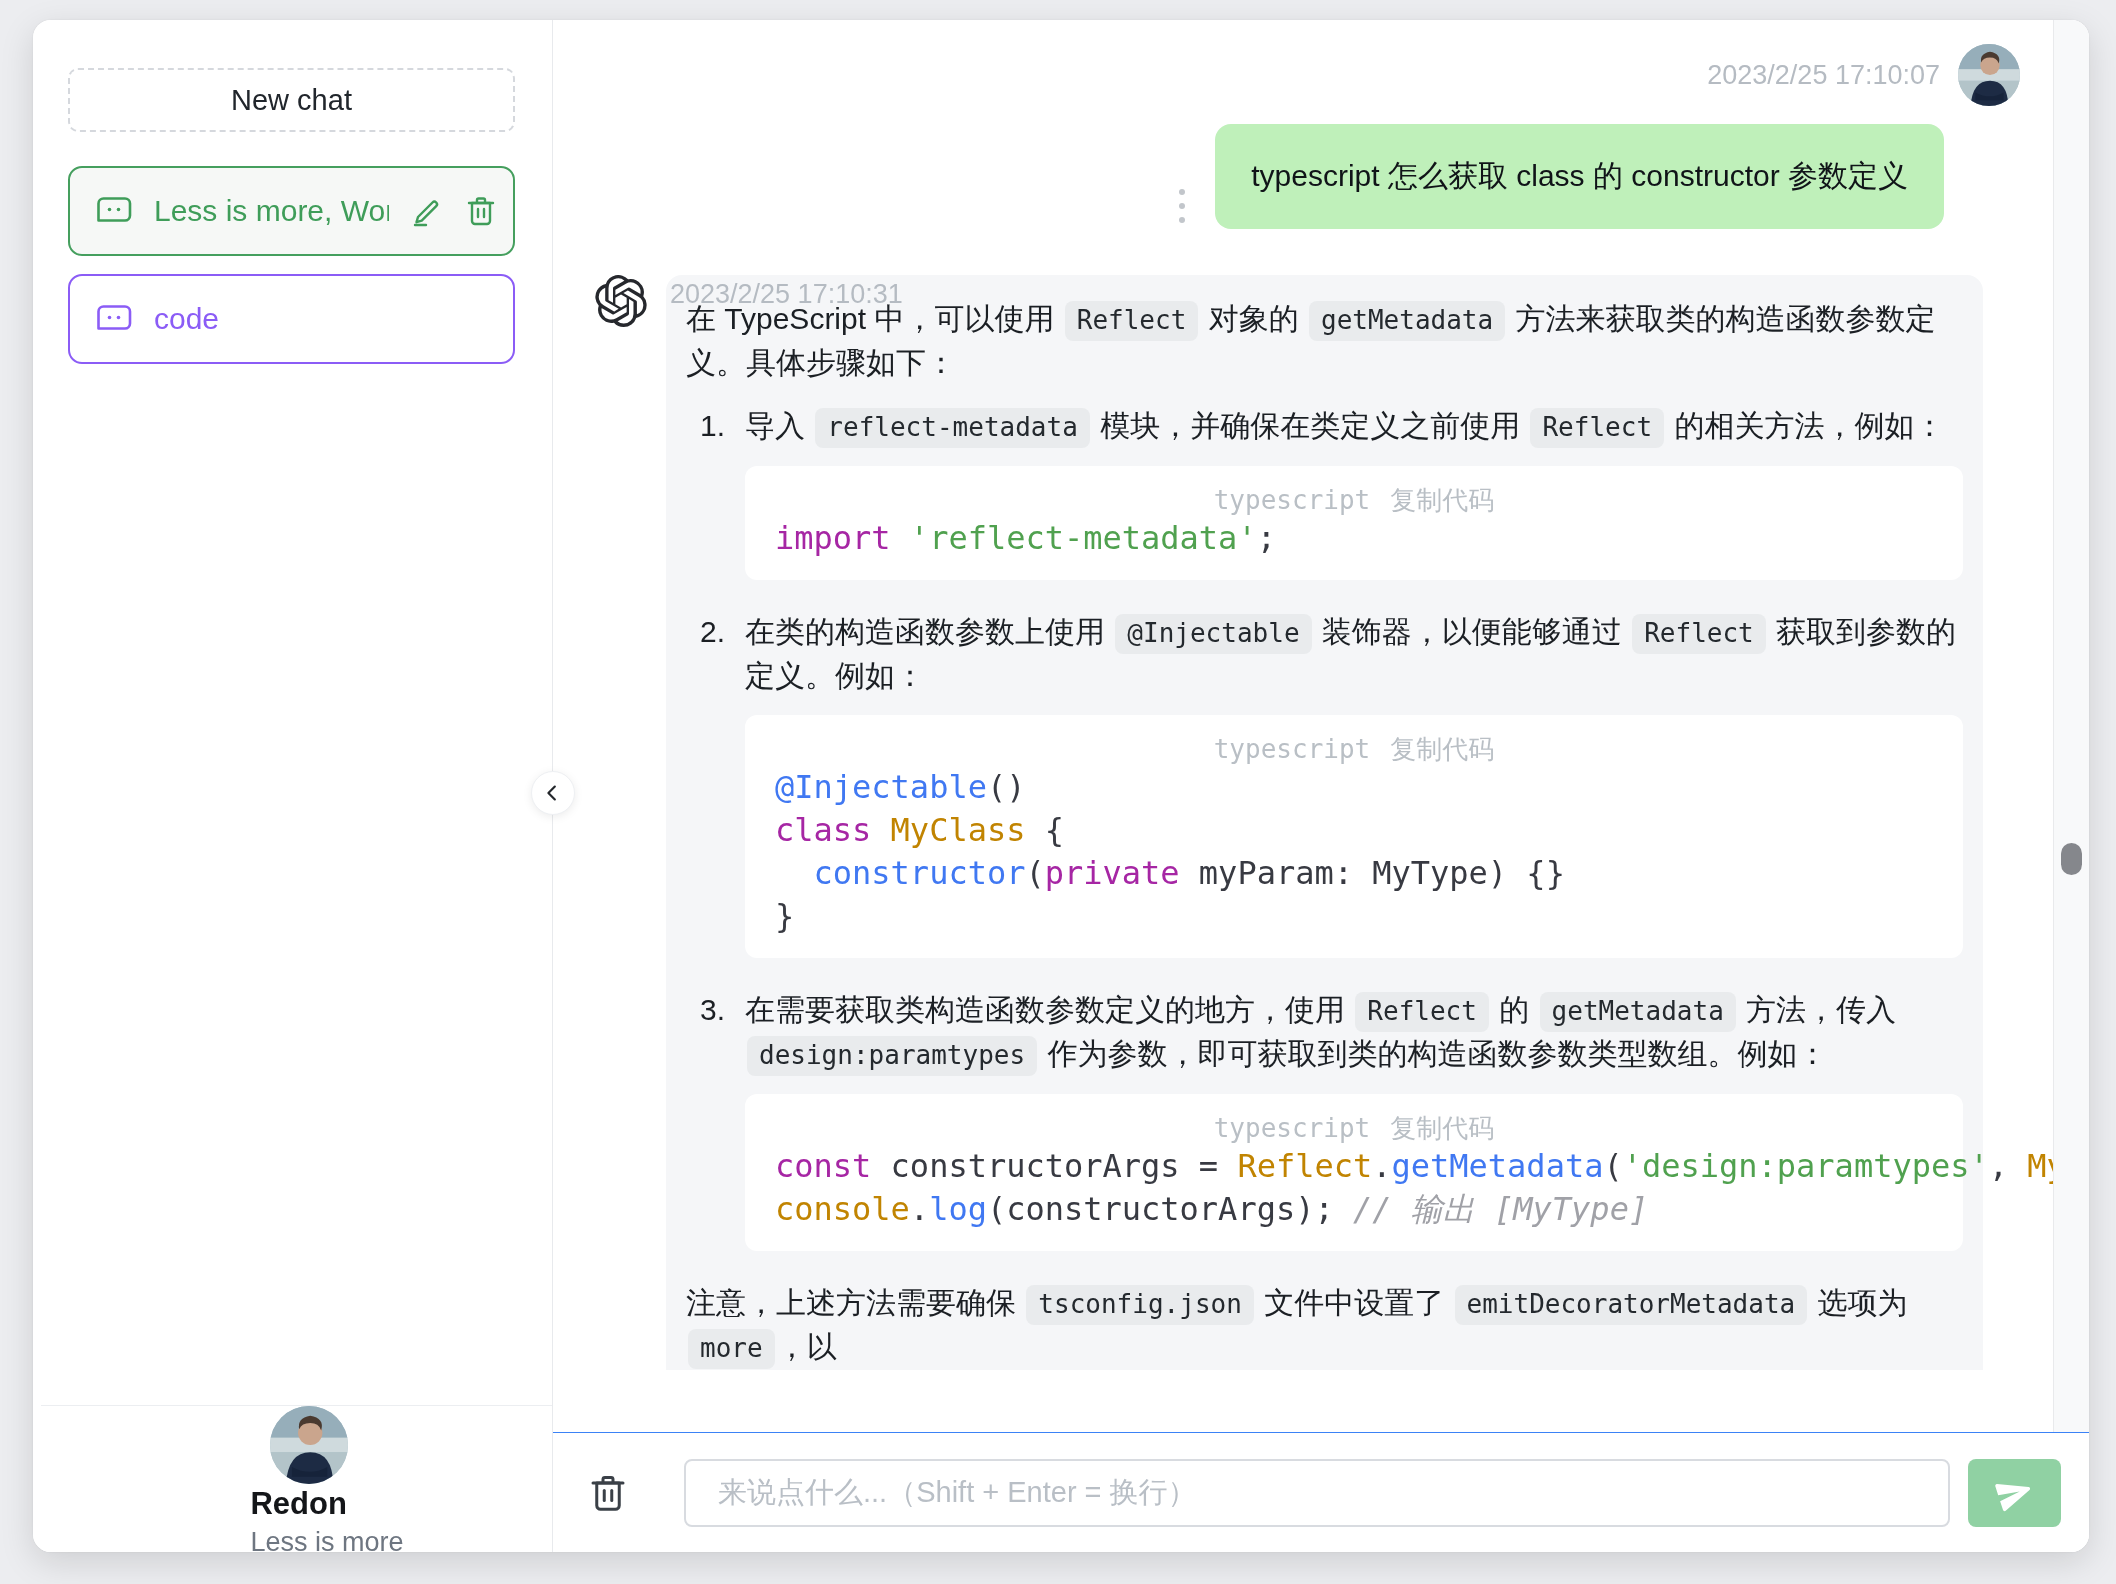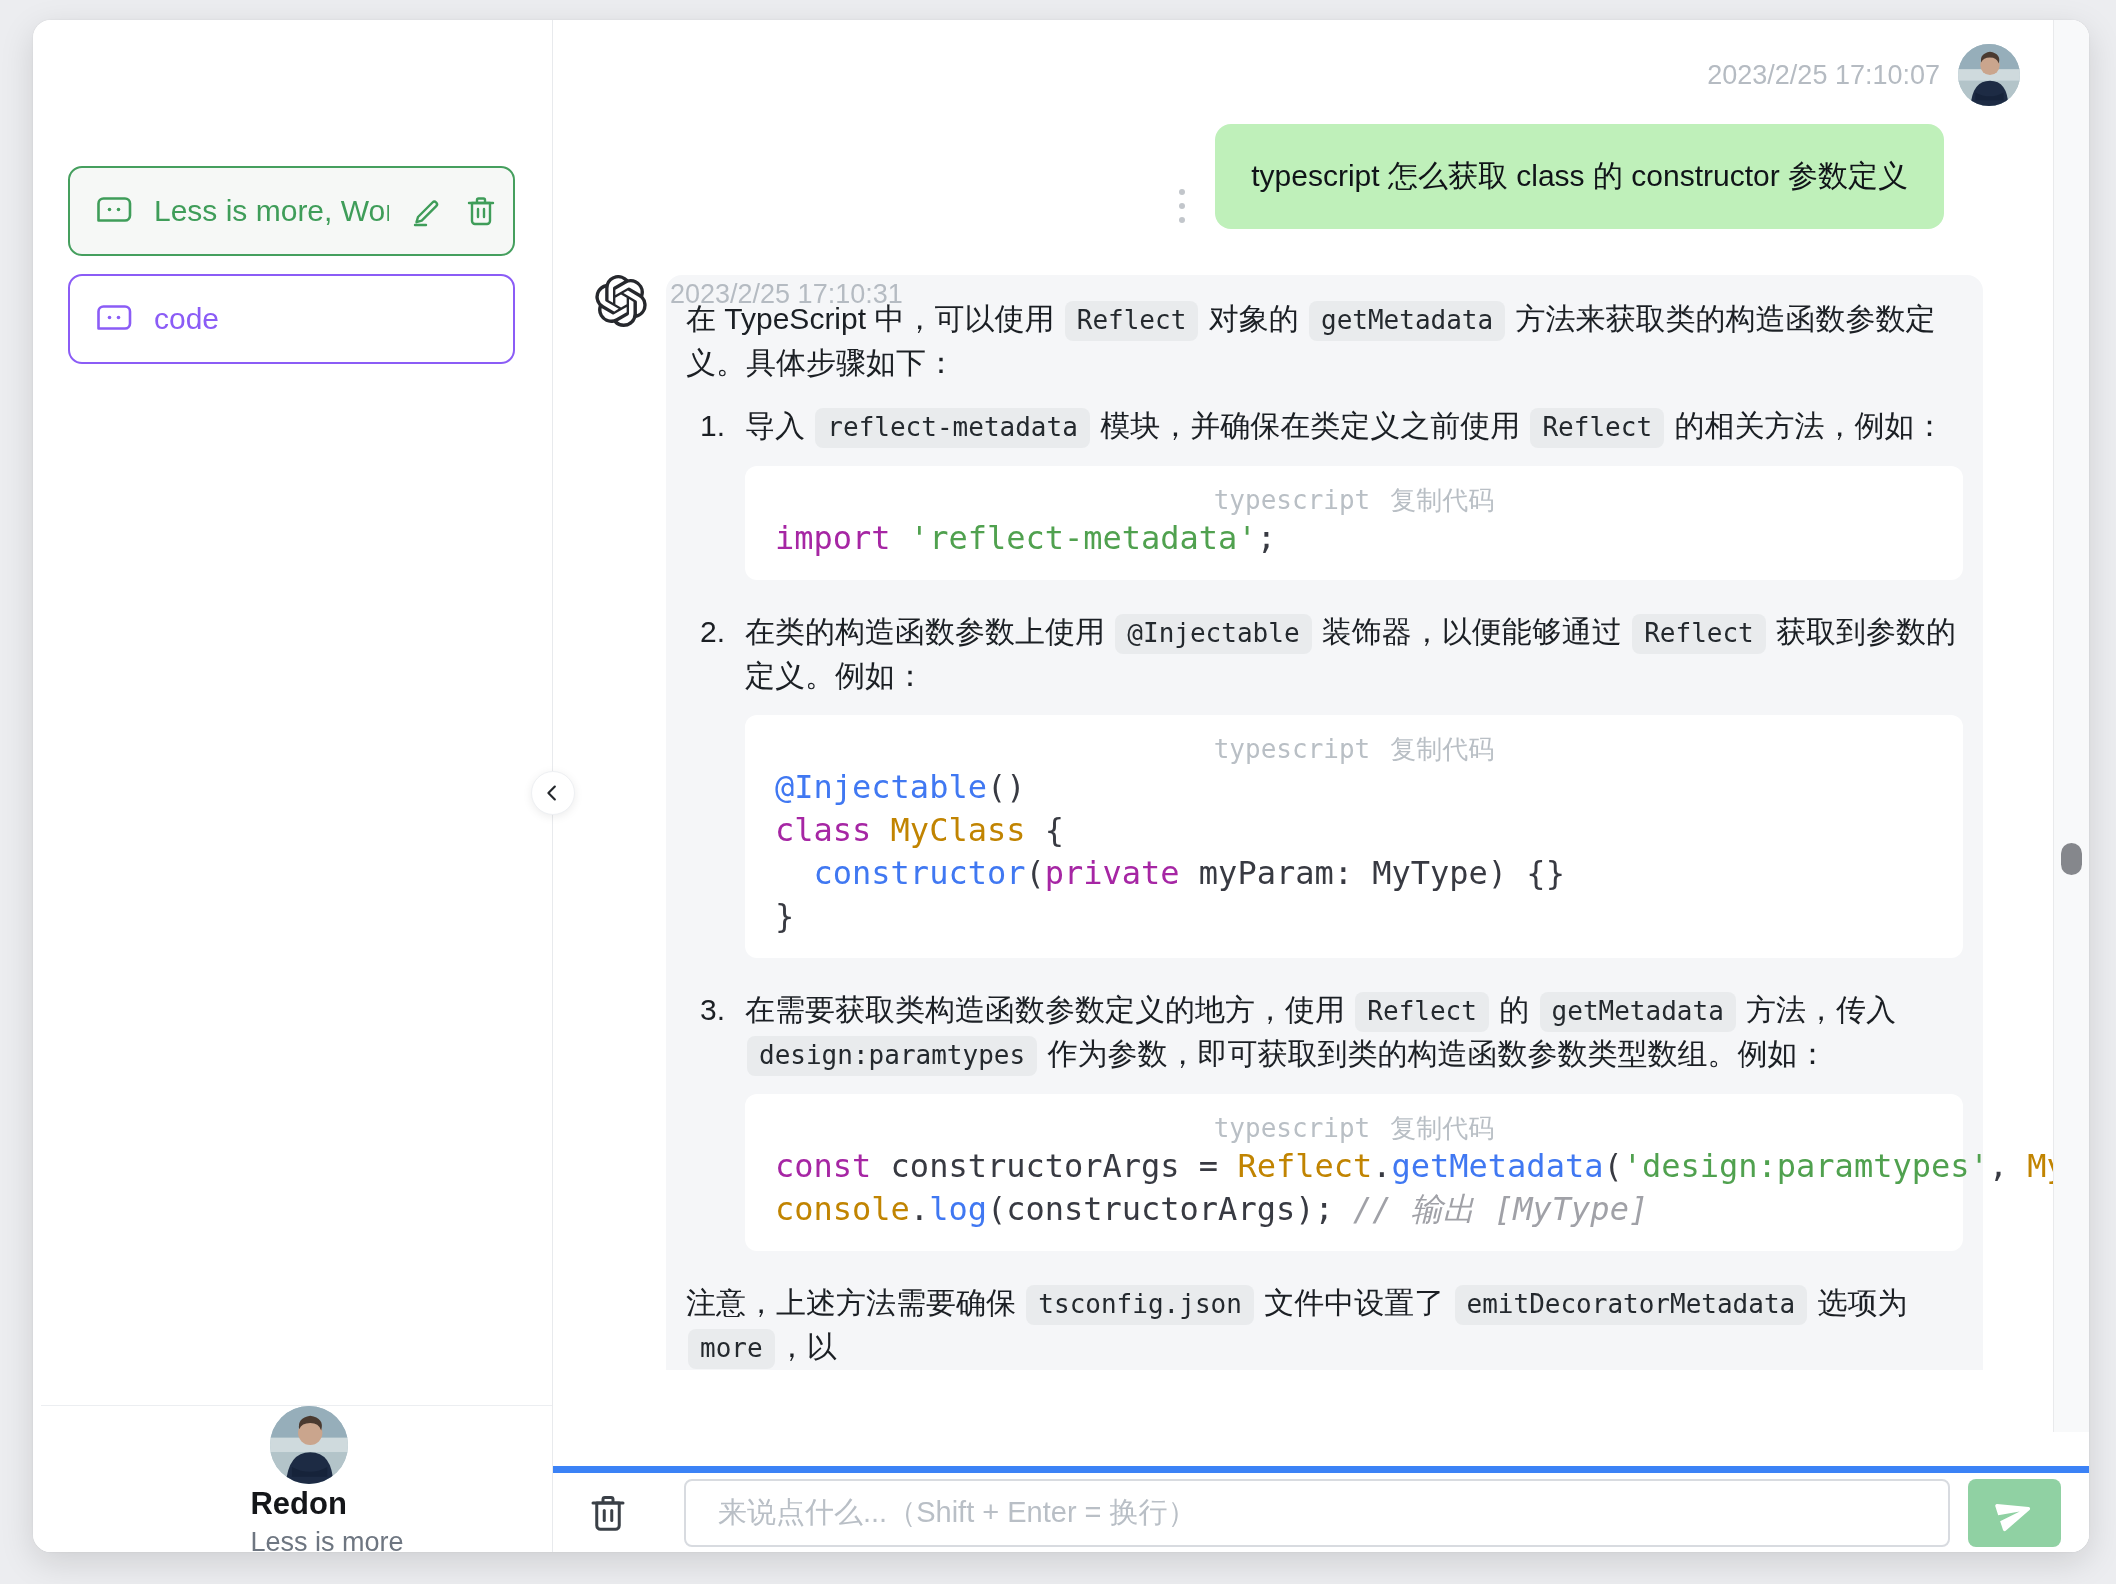--- a/index.html
+++ b/index.html
@@ -98,22 +98,22 @@
   .code-body { margin-top:1px; font-family:"DejaVu Sans Mono","Liberation Mono",monospace;
     font-size:32px; line-height:43px; color:#383a42; white-space:pre; }
   .tk-kw  { color:#a626a4; }
   .tk-str { color:#50a14f; }
   .tk-fn  { color:#4078f2; }
   .tk-cls { color:#c18401; }
   .tk-cmt { color:#a0a1a7; font-style:italic; }
   .tk-plain { color:#383a42; }
   
   .main-footer {
-    position:absolute; left:0; right:0; bottom:0; height:86px;
-    border-top:7px solid #3b82f6; display:flex; align-items:center; background:#fff;
+    position:absolute; left:0; right:0; bottom:0; height:120px;
+    border-top:1px solid #3b82f6; display:flex; align-items:center; background:#fff;
   }
   .footer-trash { margin-left:35px; width:40px; height:40px; color:#3a4047; cursor:pointer; }
   .chat-input {
     margin-left:56px; width:1266px; height:68px;
     border:2px solid #d8dbe0; border-radius:8px; outline:none;
     font-size:29px; padding:0 32px; color:#24282e;
     font-family:"Liberation Sans","DejaVu Sans",sans-serif;
   }
   .chat-input::placeholder { color:#b9bfc6; }
   .send-btn {
@@ -164,20 +164,23 @@
       <path d="M33 8 q12 2 9 12 q-2 -6 -9 -6 q-7 0 -9 5 q-2 -9 9 -11z" fill="#4a3a30"></path>
       <path d="M13 64 q2-26 20-26 q18 0 19 26z" fill="#1d2b44"></path>
       <path d="M18 50 q15 8 29 0 l0 8 -29 0z" fill="#16233a"></path>
     </symbol>
   </defs>
 </svg>
 
 <div class="window">
 
   <div class="sidebar">
+    <div class="new-chat-btn">
+        <span>New chat</span>
+      </div>
 
     <div class="chat-item selected">
       <svg class="item-icon">
           <use href="#i-bubble"></use>
         </svg>
       <span class="item-label">Less is more, Wor...</span>
       <svg class="mini-icon">
           <use href="#i-pencil"></use>
         </svg>
       <svg class="mini-icon">

